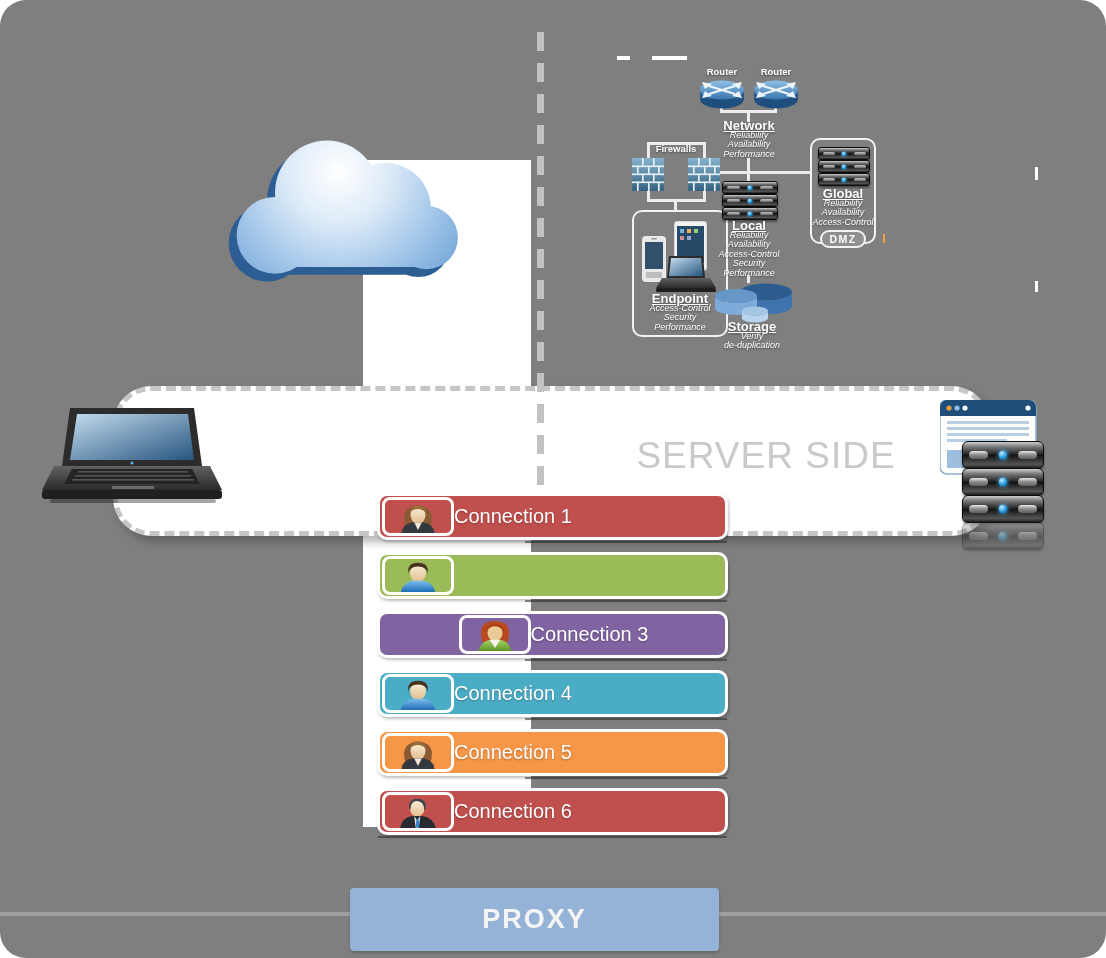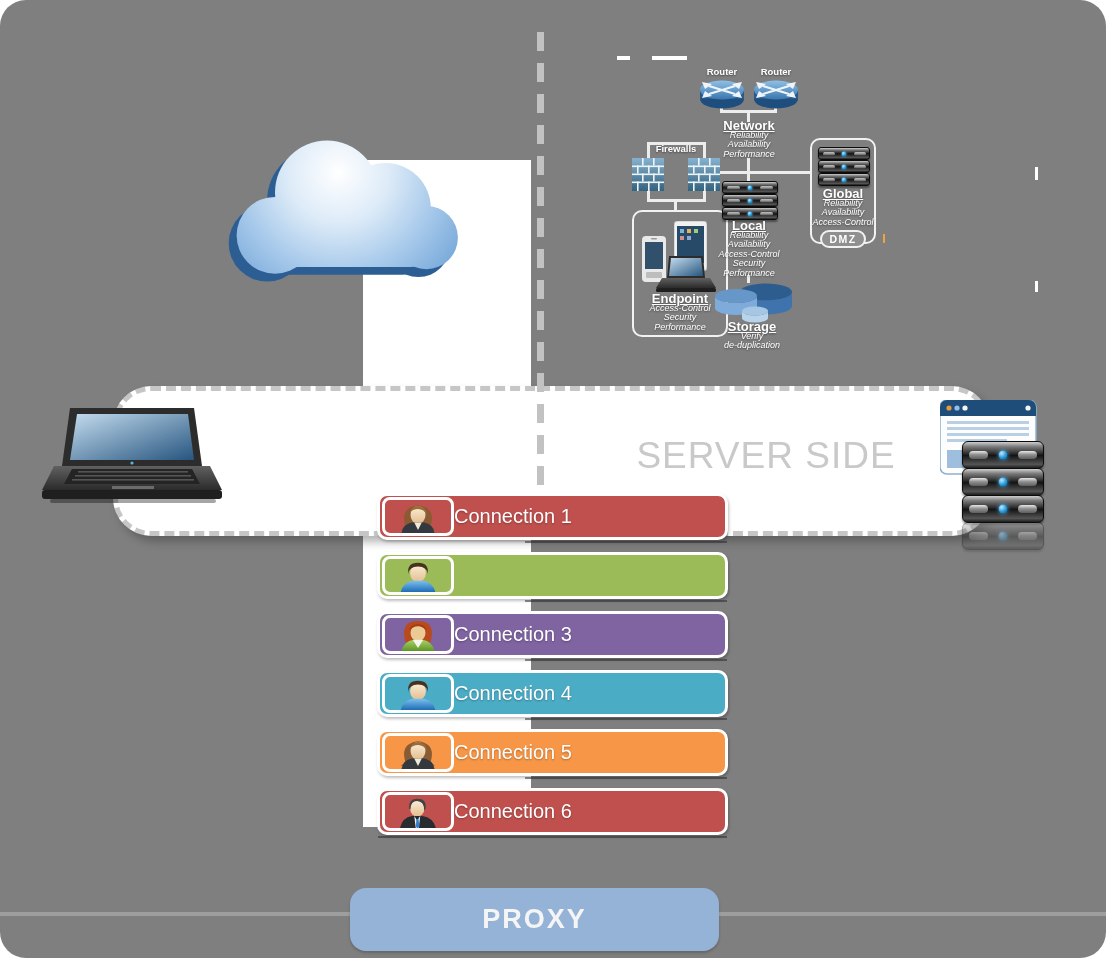--- a/index.html
+++ b/index.html
@@ -54,21 +54,21 @@
        box-shadow:1px 2px 3px rgba(0,0,0,.25)}
   .bar::after{content:"";position:absolute;left:42%;right:-2px;bottom:-6px;height:2px;background:rgba(45,45,45,.55)}
   .bar:last-child::after{left:-2px}
   .avatar{width:72px;height:39px;margin-left:2px;border:3px solid #fff;border-radius:8px;
           box-sizing:border-box;overflow:hidden;flex:none}
   .avatar svg{display:block;width:100%;height:100%}
   .bar-label{color:#fff;font-size:20px;white-space:nowrap;
              text-shadow:0 1px 2px rgba(0,0,0,.3)}
 
   .proxy-line{position:absolute;left:0;top:912px;width:1106px;height:4px;background:#9e9e9e;z-index:1}
-  .proxy{position:absolute;left:350px;top:888px;width:369px;height:63px;border-radius:16px;z-index:5;
+  .proxy{position:absolute;left:350px;top:888px;width:369px;height:63px;border-radius:4px;z-index:5;
          display:flex;align-items:center;justify-content:center;color:#f5f5f5;font-weight:bold;
          font-size:27px;letter-spacing:2px;box-shadow:0 2px 3px rgba(0,0,0,.2)}
 </style>
 </head>
 <body>
 
 <svg width="0" height="0" style="position:absolute" aria-hidden="true">
   <defs>
     <radialGradient id="cloudGrad" gradientUnits="userSpaceOnUse" cx="118" cy="48" r="150">
       <stop offset="0" stop-color="#ffffff"></stop>
@@ -373,21 +373,21 @@
     <div class="bar" style="background-color: rgb(155, 187, 89);">
       <div class="avatar">
         <svg viewBox="0 0 64 44">
           <ellipse cx="32" cy="19" rx="10.5" ry="12" fill="url(#skinGrad)"></ellipse>
           <path d="M19 20 Q17 5 32 5 Q47 5 45 20 Q44 10 32 10 Q20 10 19 20 Z" fill="#46321f"></path>
           <path d="M9 44 Q12 31 25 29 L39 29 Q52 31 55 44 Z" fill="url(#shirtGrad)"></path>
         </svg>
       </div>
     </div>
 
-    <div class="bar" style="background-color: rgb(128, 100, 162);">
+    <div class="bar" style="background-color: rgb(128, 100, 162); justify-content: center;">
       <div class="avatar">
         <svg viewBox="0 0 64 44">
           <path d="M14 26 Q10 4 32 4 Q54 4 50 26 Q50 32 46 34 L18 34 Q14 32 14 26 Z" fill="#b84a1d"></path>
           <ellipse cx="32" cy="20" rx="10" ry="11" fill="#ecca96"></ellipse>
           <path d="M20 17 Q22 8 32 8 Q42 8 44 17 Q38 11 32 11 Q25 11 20 17 Z" fill="#a63e12"></path>
           <path d="M10 44 Q13 31 26 29 L38 29 Q51 31 54 44 Z" fill="url(#greenGrad)"></path>
           <path d="M25 29 L32 40 L39 29 Z" fill="#f5f5ee"></path>
         </svg>
       </div>
       <div class="bar-label">Connection 3</div>

